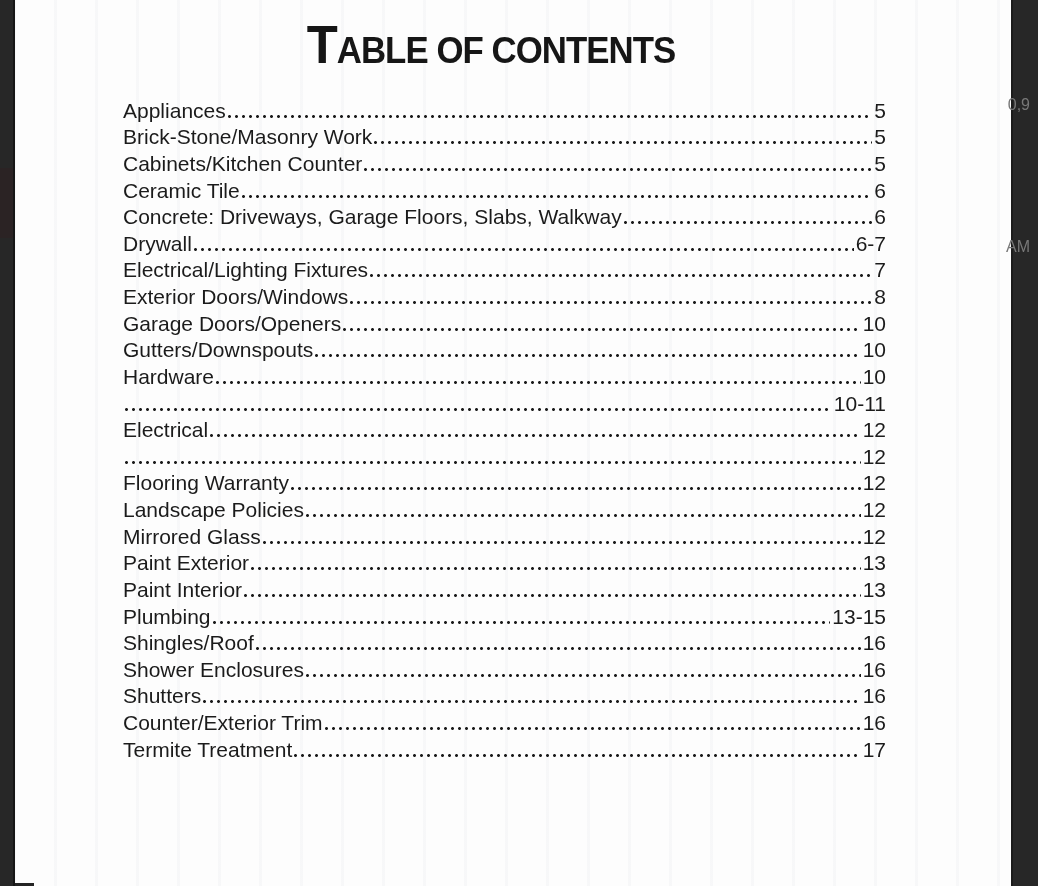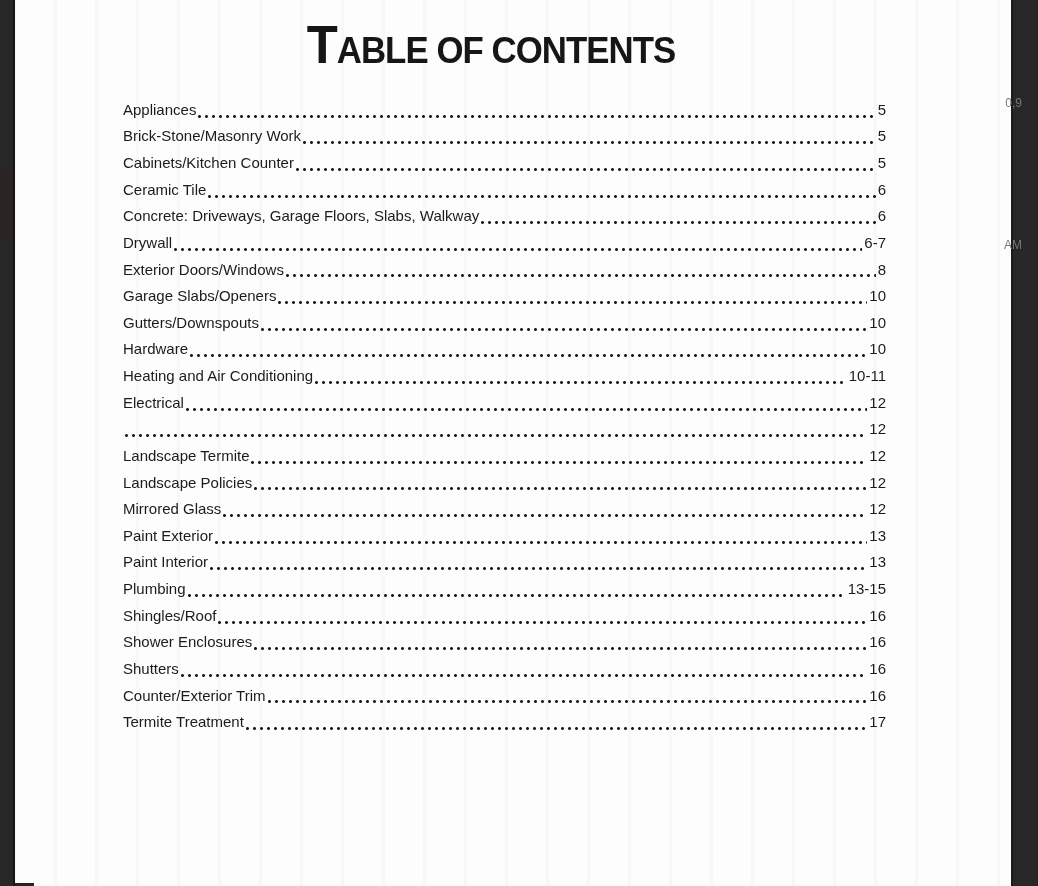--- a/index.html
+++ b/index.html
@@ -14,22 +14,22 @@
   }
   
   .band { position: absolute; top: 0; bottom: 0; background: #272727; z-index: 3; }
   .band-left  { left: 0; width: 13px; border-right: 2px solid #161616; }
   .band-right { left: 1011px; width: 27px; border-left: 2px solid #1b1b1b; }
   .band-left .red-tint {
     position: absolute; left: 0; top: 168px; width: 100%; height: 70px;
     background: #2d2325; opacity: .85;
   }
   .edge-text {
-    position: absolute; right: 18px; color: #787878;
-    font-size: 12px; white-space: nowrap; overflow: hidden;
+    position: absolute; right: 10px; color: #787878;
+    font-size: 16px; white-space: nowrap; overflow: hidden;
   }
   .edge-text.t1 { top: 96px; }
   .edge-text.t2 { top: 238px; }
   .bottom-notch {
     position: absolute; left: 0; top: 883px; width: 34px; height: 3px;
     background: #242424; z-index: 2;
   }
   
   .page {
     position: absolute; left: 13px; top: 0; width: 998px; height: 886px;
@@ -48,22 +48,22 @@
     color: #161616;
     transform: scaleX(0.94);
     white-space: nowrap;
   }
   .title .t-initial { font-size: 54px; line-height: 48px; }
   .title .t-rest    { font-size: 37px; line-height: 48px; }
   .toc {
     position: absolute; left: 110px; top: 96px; width: 763px;
   }
   .toc-row {
-    display: flex; align-items: center;
-    height: 26.63px; font-size: 15px;
+    display: flex; align-items: flex-end;
+    height: 26.63px; font-size: 21px;
   }
   .toc-label { white-space: nowrap; }
   .toc-leader {
     flex: 1 1 auto; min-width: 16px;
     align-self: flex-end;
     height: 3px; margin: 0 2px 5px 2px;
     background-image: radial-gradient(circle at 1.5px 1.5px, #1b1b1b 1.25px, rgba(0,0,0,0) 1.6px);
     background-size: 7px 3px;
     background-repeat: repeat-x;
   }
@@ -104,55 +104,59 @@
     <span class="toc-label">Concrete: Driveways, Garage Floors, Slabs, Walkway</span>
     <span class="toc-leader"></span>
     <span class="toc-page">6</span>
   </div>
         <div class="toc-row">
     <span class="toc-label">Drywall</span>
     <span class="toc-leader"></span>
     <span class="toc-page">6-7</span>
   </div>
         <div class="toc-row">
+    <span class="toc-label">Electrical/Lighting Fixtures</span>
+    <span class="toc-leader"></span>
+    <span class="toc-page">7</span>
+  </div>
+        <div class="toc-row">
     <span class="toc-label">Exterior Doors/Windows</span>
     <span class="toc-leader"></span>
     <span class="toc-page">8</span>
   </div>
         <div class="toc-row">
-    <span class="toc-label">Garage Slabs/Openers</span>
+    <span class="toc-label">Garage Doors/Openers</span>
     <span class="toc-leader"></span>
     <span class="toc-page">10</span>
   </div>
         <div class="toc-row">
     <span class="toc-label">Gutters/Downspouts</span>
     <span class="toc-leader"></span>
     <span class="toc-page">10</span>
   </div>
         <div class="toc-row">
     <span class="toc-label">Hardware</span>
     <span class="toc-leader"></span>
     <span class="toc-page">10</span>
   </div>
         <div class="toc-row">
-    <span class="toc-label">Heating and Air Conditioning</span>
     <span class="toc-leader"></span>
     <span class="toc-page">10-11</span>
   </div>
         <div class="toc-row">
     <span class="toc-label">Electrical</span>
     <span class="toc-leader"></span>
     <span class="toc-page">12</span>
   </div>
         <div class="toc-row">
     <span class="toc-leader"></span>
     <span class="toc-page">12</span>
   </div>
         <div class="toc-row">
-    <span class="toc-label">Landscape Termite</span>
+    <span class="toc-label">Flooring Warranty</span>
     <span class="toc-leader"></span>
     <span class="toc-page">12</span>
   </div>
         <div class="toc-row">
     <span class="toc-label">Landscape Policies</span>
     <span class="toc-leader"></span>
     <span class="toc-page">12</span>
   </div>
         <div class="toc-row">
     <span class="toc-label">Mirrored Glass</span>

